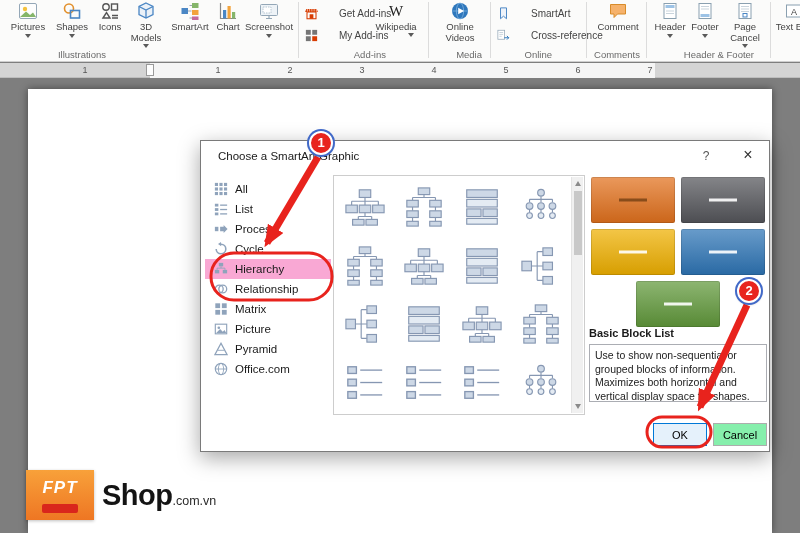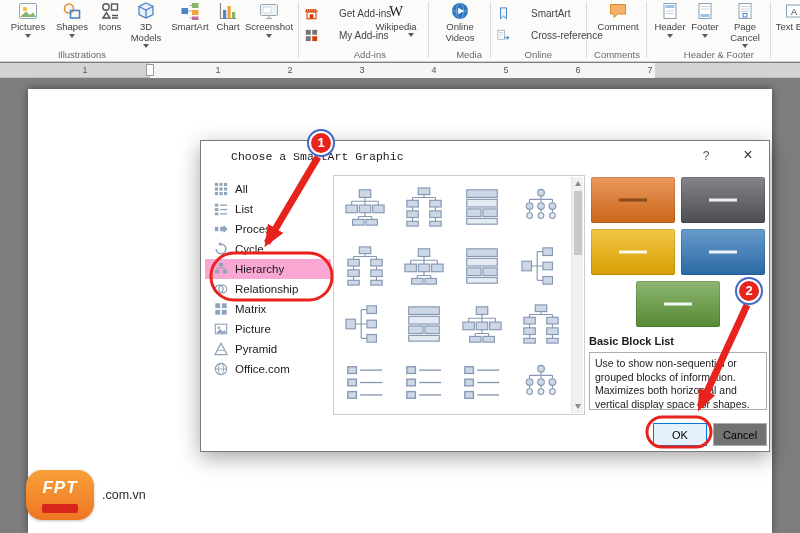--- a/index.html
+++ b/index.html
@@ -22,21 +22,21 @@
   .ruler-content { position:absolute; left:150px; top:0; width:505px; height:15px; background:#f5f5f5; }
   .rnum { position:absolute; top:2px; width:10px; text-align:center; font-size:9px; color:#555; }
   .indent-marker { position:absolute; left:146px; top:1px; width:8px; height:12px; background:#fdfdfd; border:1px solid #9a9a9a; }
 
   
   .workspace { position:absolute; left:0; top:79px; width:800px; height:454px; background:#7e7e7e; }
   .page { position:absolute; left:28px; top:10px; width:744px; height:444px; background:#ffffff; box-shadow:0 0 8px rgba(0,0,0,.45); }
 
   
   .dialog { position:absolute; left:200px; top:140px; width:570px; height:312px; background:#fff; border:1px solid #7a7a7a; box-shadow:0 6px 20px rgba(0,0,0,.35); z-index:20; font-size:11.5px; color:#1a1a1a; }
-  .dlg-title { position:absolute; left:16px; top:0; right:0; height:30px; display:flex; align-items:center;font-family:Liberation Mono, monospace; }
+  .dlg-title { position:absolute; left:3px; top:0; right:0; height:30px; display:flex; align-items:center; }
   .dlg-title .ttl { margin-left:14px; font-size:11.5px; white-space:nowrap; overflow:hidden; }
   .dlg-help { position:absolute; right:48px; top:0; width:30px; height:30px; text-align:center; line-height:30px; color:#555; font-size:12px; cursor:default; }
   .dlg-close { position:absolute; right:0; top:0; width:42px; height:30px; text-align:center; line-height:28px; color:#333; font-size:16px; cursor:default; }
 
   .cat-list { position:absolute; left:4px; top:34px; width:126px; height:244px; padding-top:4px; }
   .cat { height:20px; display:flex; align-items:center; gap:7px; padding-left:9px; cursor:default; }
   .cat .ic14 { width:14px; height:14px; flex:0 0 auto; }
   .cat.sel { background:#f9a8d4; }
 
   .gallery { position:absolute; left:132px; top:34px; width:252px; height:240px; border:1px solid #cdcdcd; background:#fff; }
@@ -48,36 +48,36 @@
   .garrow { position:absolute; left:3px; width:0; height:0; border-left:3px solid transparent; border-right:3px solid transparent; }
   .garrow.up { top:4px; border-bottom:5px solid #8a8a8a; }
   .garrow.dn { bottom:4px; border-top:5px solid #8a8a8a; }
 
   .preview { position:absolute; left:388px; top:34px; width:178px; height:240px; }
   .pv-blocks { display:grid; grid-template-columns:84px 84px; gap:6px; justify-content:center; padding-top:2px; }
   .pv-block { height:46px; border-radius:2px; background-image:linear-gradient(rgba(255,255,255,.28), rgba(0,0,0,.10)); position:relative; box-shadow:inset 0 0 0 1px rgba(0,0,0,.12); }
   .pv-block.b4 { grid-column:1 / 3; width:84px; justify-self:center; }
   .pv-block .dash { position:absolute; left:50%; top:50%; width:28px; height:3px; transform:translate(-50%,-50%); background:rgba(255,255,255,.9); }
   .pv-block.b0 .dash { background:rgba(70,35,0,.55); }
-  .pv-title { margin-top:8px; font-weight:bold; font-size:11px; }
+  .pv-title { font-weight:bold; font-size:11px; }
   .pv-desc { margin-top:5px; height:58px; border:1px solid #abadb3; padding:4px 5px; font-size:10.5px; line-height:1.3; color:#222; overflow:hidden; }
 
-  .dlg-btn { position:absolute; top:282px; width:54px; height:23px; font-family:"Liberation Sans","DejaVu Sans",sans-serif; font-size:11px; background:#737373; border:1px solid #adadad; cursor:default; }
+  .dlg-btn { position:absolute; top:282px; width:54px; height:23px; font-family:"Liberation Sans","DejaVu Sans",sans-serif; font-size:11px; background:#86efac; border:1px solid #adadad; cursor:default; }
   .dlg-btn.ok { left:452px; border:1px solid #0078d7; background:#e5f1fb; }
   .dlg-btn.cancel { left:512px; }
 
   
   .overlay { position:absolute; left:0; top:0; width:800px; height:533px; z-index:40; pointer-events:none; }
   .badge { position:absolute; width:24px; height:24px; border-radius:50%; background:#e8241e; border:2px solid #fff; box-shadow:0 0 0 2px #4169c8, 0 1px 3px rgba(0,0,0,.4); color:#fff; font-weight:bold; font-size:13px; text-align:center; line-height:20px; z-index:45; pointer-events:none; }
   .badge.b1 { left:309px; top:131px; }
   .badge.b2 { left:737px; top:279px; }
 
   
   .fpt-logo { position:absolute; left:26px; top:470px; display:flex; align-items:center; gap:8px; z-index:15; }
-  .fpt-tile { width:68px; height:50px; border-radius:16px; background:linear-gradient(#f8a13a,#ee7623); position:relative; box-shadow:0 1px 3px rgba(0,0,0,.25); }
+  .fpt-tile { width:68px; height:50px; border-radius:0; background:linear-gradient(#f8a13a,#ee7623); position:relative; box-shadow:0 1px 3px rgba(0,0,0,.25); }
   .fpt-tile .fpt-txt { position:absolute; left:0; right:0; top:8px; text-align:center; color:#fff; font-weight:bold; font-style:italic; font-size:17px; letter-spacing:1px; }
   .fpt-tile .fpt-band { position:absolute; left:50%; transform:translateX(-50%); bottom:7px; width:36px; height:9px; background:#d9261c; border-radius:2px; }
   .shop-wrap { display:flex; align-items:baseline; }
   .shop-txt { font-weight:bold; font-size:29px; color:#141414; letter-spacing:-0.5px; }
   .domain-txt { font-size:12.5px; color:#2b2b2b; }
 </style>
 </head>
 <body>
 
 <svg width="0" height="0" style="position:absolute" aria-hidden="true">
@@ -643,17 +643,18 @@
   </svg>
   <div class="badge b1">1</div>
   <div class="badge b2">2</div>
 
   <div class="fpt-logo">
     <div class="fpt-tile">
       <div class="fpt-txt">FPT</div>
       <div class="fpt-band"></div>
     </div>
     <div class="shop-wrap">
+      <span class="shop-txt">Shop</span>
       <span class="domain-txt">.com.vn</span>
     </div>
   </div>
 
 </div>
 
 </body></html>

